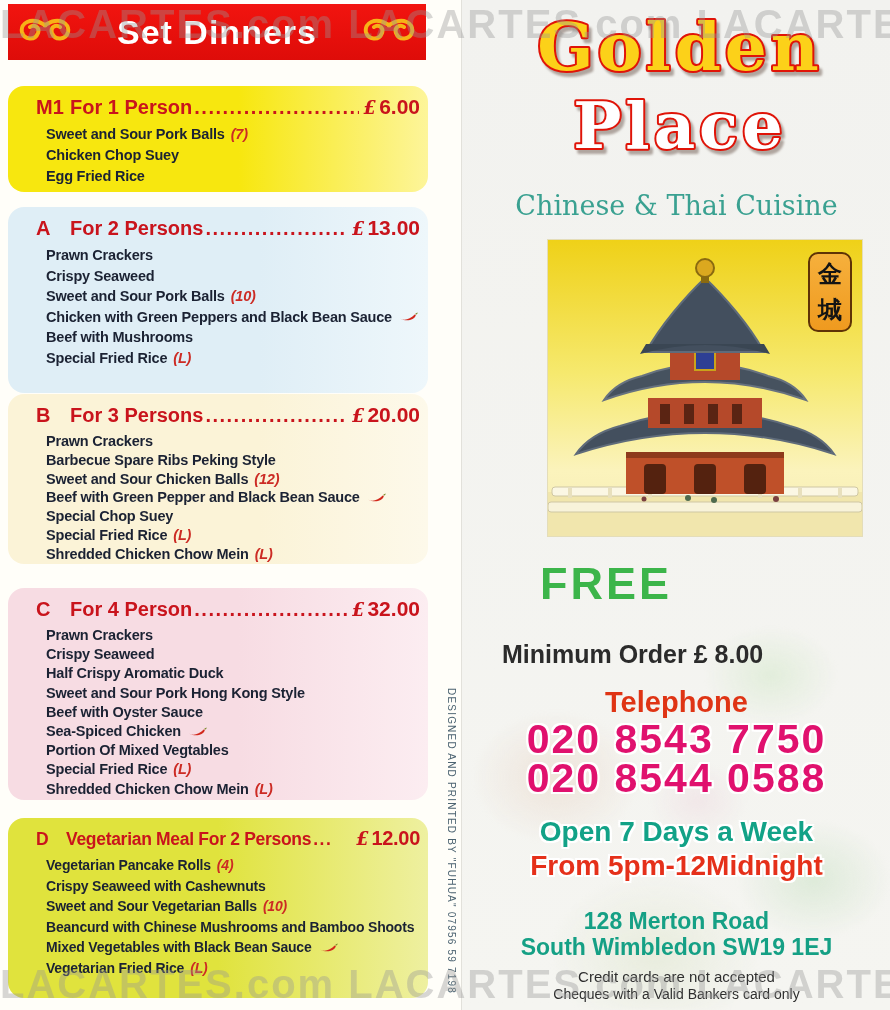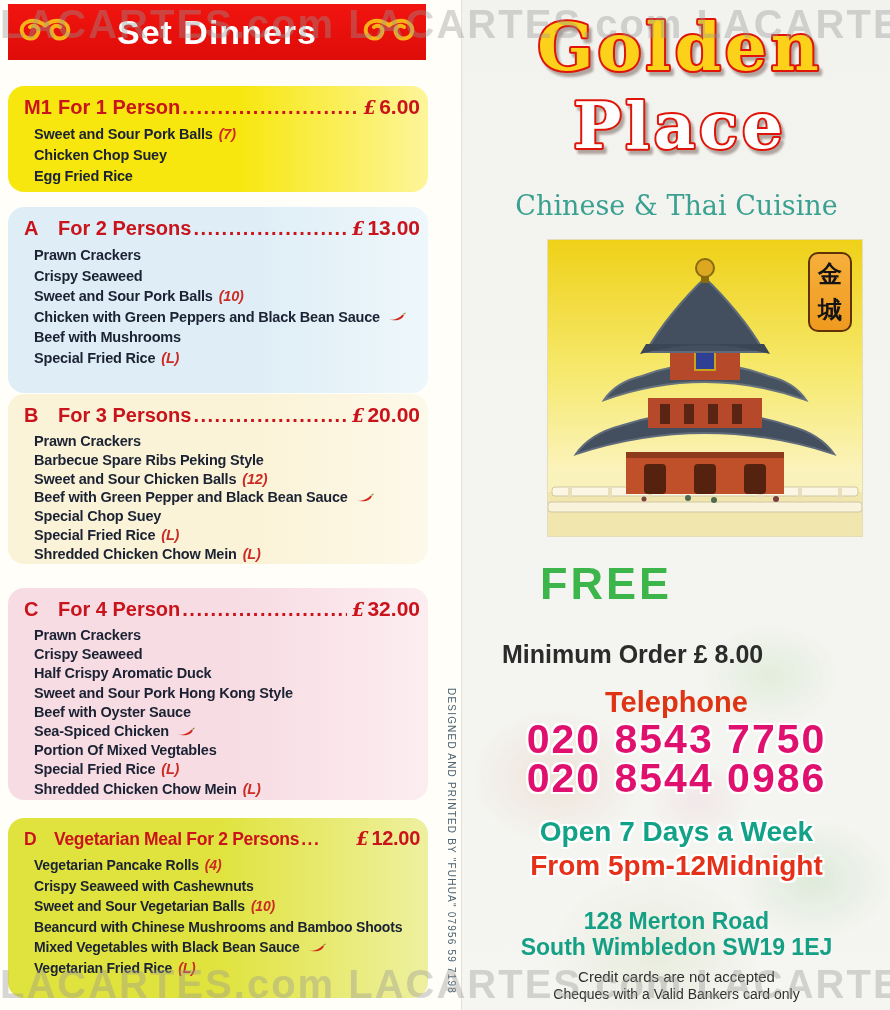--- a/index.html
+++ b/index.html
@@ -15,21 +15,21 @@
 
   
   .left-col{position:absolute;left:0;top:0;width:445px;height:772px;background:#fffef9;}
   .banner{position:absolute;left:8px;top:4px;width:418px;height:56px;
           background:linear-gradient(180deg,#f2140f,#de0c09);
           display:flex;align-items:center;justify-content:space-between;padding:0 8px;box-sizing:border-box;}
   .banner-title{color:#ffffff;font-weight:bold;font-size:34px;letter-spacing:1px;}
   .orn{flex:0 0 auto;}
 
   .box{position:absolute;left:8px;width:420px;border-radius:16px;
-       padding:9px 8px 0 16px;box-sizing:border-box;}
+       padding:9px 8px 0 28px;box-sizing:border-box;}
   .box-m1{top:86px;height:106px;background:linear-gradient(90deg,#f7e70f 55%,#fdf59a);}
   .box-a {top:207px;height:186px;background:linear-gradient(90deg,#dfeef6 60%,#eef7fb);}
   .box-b {top:394px;height:170px;background:linear-gradient(90deg,#fbf3d7 60%,#fdf9ea);}
   .box-c {top:588px;height:212px;background:linear-gradient(90deg,#f7dce3 55%,#fcedf1);}
   .box-d {top:818px;height:180px;background:linear-gradient(90deg,#e0e33d 50%,#eef0a0);}
 
   .hdr{display:flex;align-items:baseline;font-weight:bold;font-size:20px;color:#c9141c;
        margin-bottom:5px;white-space:nowrap;}
   .box-d .hdr{font-size:17.5px;letter-spacing:-0.3px;}
   .code{min-width:34px;}
@@ -402,21 +402,21 @@
       <div class="badge">
         <span>金</span>
         <span>城</span>
       </div>
     </div>
 
     <div class="free">FREE</div>
     <div class="minimum">Minimum Order £ 8.00</div>
     <div class="tel-label">Telephone</div>
     <div class="phone phone1">020 8543 7750</div>
-    <div class="phone phone2">020 8544 0986</div>
+    <div class="phone phone2">020 8544 0588</div>
     <div class="open1 halo">Open 7 Days a Week</div>
     <div class="open2 halo">From 5pm-12Midnight</div>
     <div class="addr1">128 Merton Road</div>
     <div class="addr2">South Wimbledon SW19 1EJ</div>
     <div class="pay1">Credit cards are not accepted</div>
     <div class="pay2">Cheques with a Valid Bankers card only</div>
   </div>
 
   <div class="wm wm-top">LACARTES.com LACARTES.com LACARTES.com LACARTES.com</div>
   <div class="wm wm-bottom">LACARTES.com LACARTES.com LACARTES.com LACARTES.com</div>

